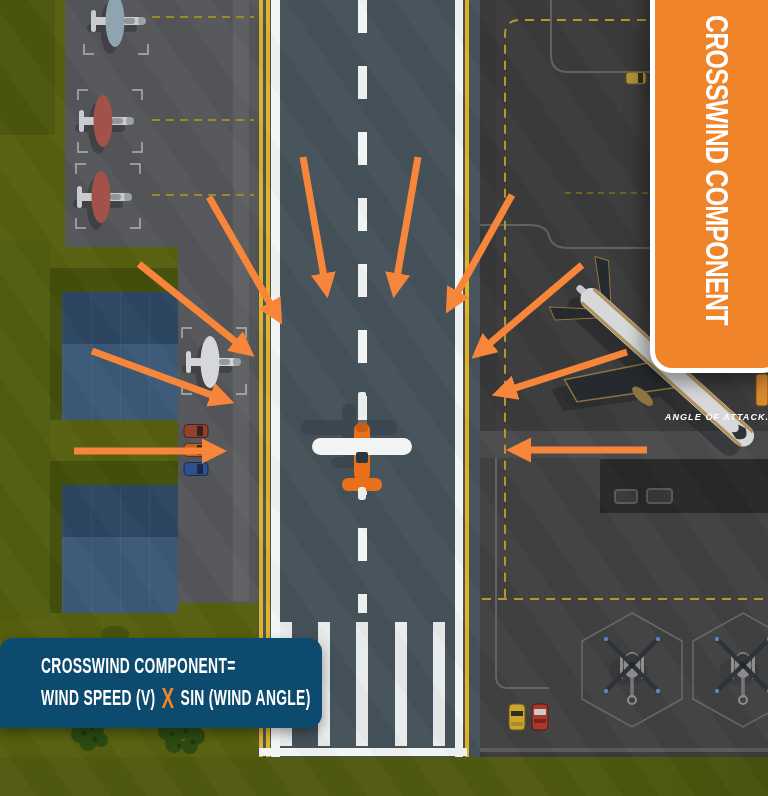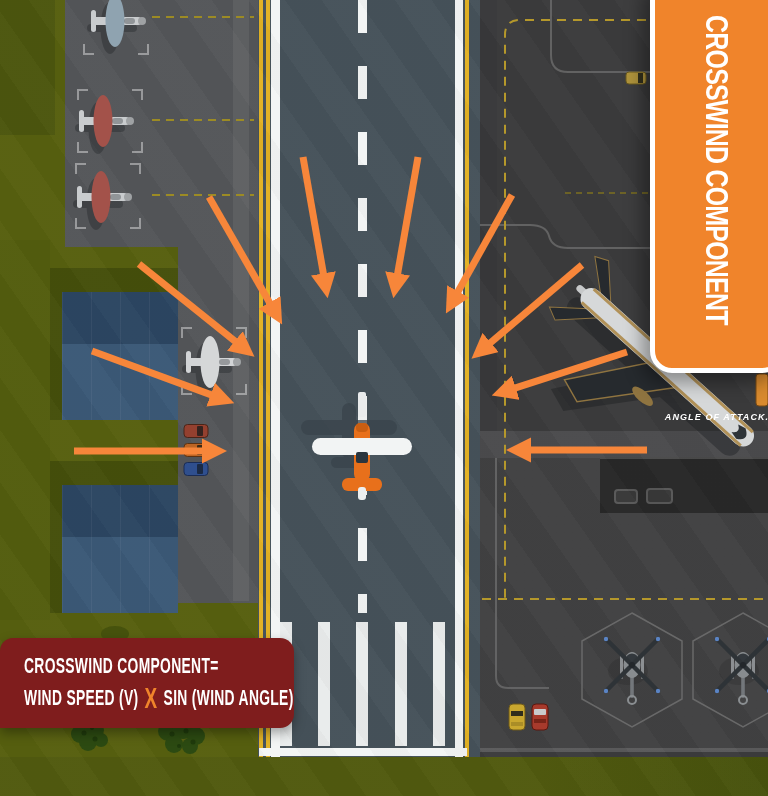--- a/index.html
+++ b/index.html
@@ -47,23 +47,23 @@
   .sk1{left:14px;top:30px;width:24px;height:15px;}
   .sk2{left:46px;top:29px;width:27px;height:16px;}
   .ar-bline{left:0;top:748px;width:288px;height:4px;background:#6A6A6A;opacity:.65;}
 
   .streaks{left:0;top:0;width:768px;height:796px;pointer-events:none;
     background:repeating-linear-gradient(55deg,rgba(255,255,255,.015) 0 30px,rgba(0,0,0,.025) 30px 60px);}
 
   #overlay{position:absolute;left:0;top:0;}
 
   
-  .formula{position:absolute;left:0;top:638px;width:294px;height:90px;background:#7f1d1d;
+  .formula{position:absolute;left:0;top:638px;width:322px;height:90px;background:#0c4a6e;
     border-radius:13px 14px 14px 0;box-shadow:0 5px 12px rgba(0,0,0,.35);
-    color:#FFFFFF;padding:12px 0 0 24px;}
+    color:#FFFFFF;padding:12px 0 0 41px;}
   .f-line{font-weight:bold;font-size:22px;transform:scaleX(.63);transform-origin:0 50%;
     white-space:nowrap;line-height:32px;letter-spacing:.5px;}
   .f-x{color:#F0842B;font-size:30px;vertical-align:-3px;padding:0 3px;font-weight:bold;}
 
   
   .banner{position:absolute;left:650px;top:-26px;width:134px;height:399px;background:#F0842B;
     border:5px solid #FFFFFF;border-radius:22px;box-shadow:-8px 10px 18px rgba(0,0,0,.35);
     display:flex;flex-direction:column;align-items:center;justify-content:space-between;
     padding:36px 0 30px;}
   .banner-title{writing-mode:vertical-rl;font-size:32px;font-weight:bold;color:#FFFFFF;

